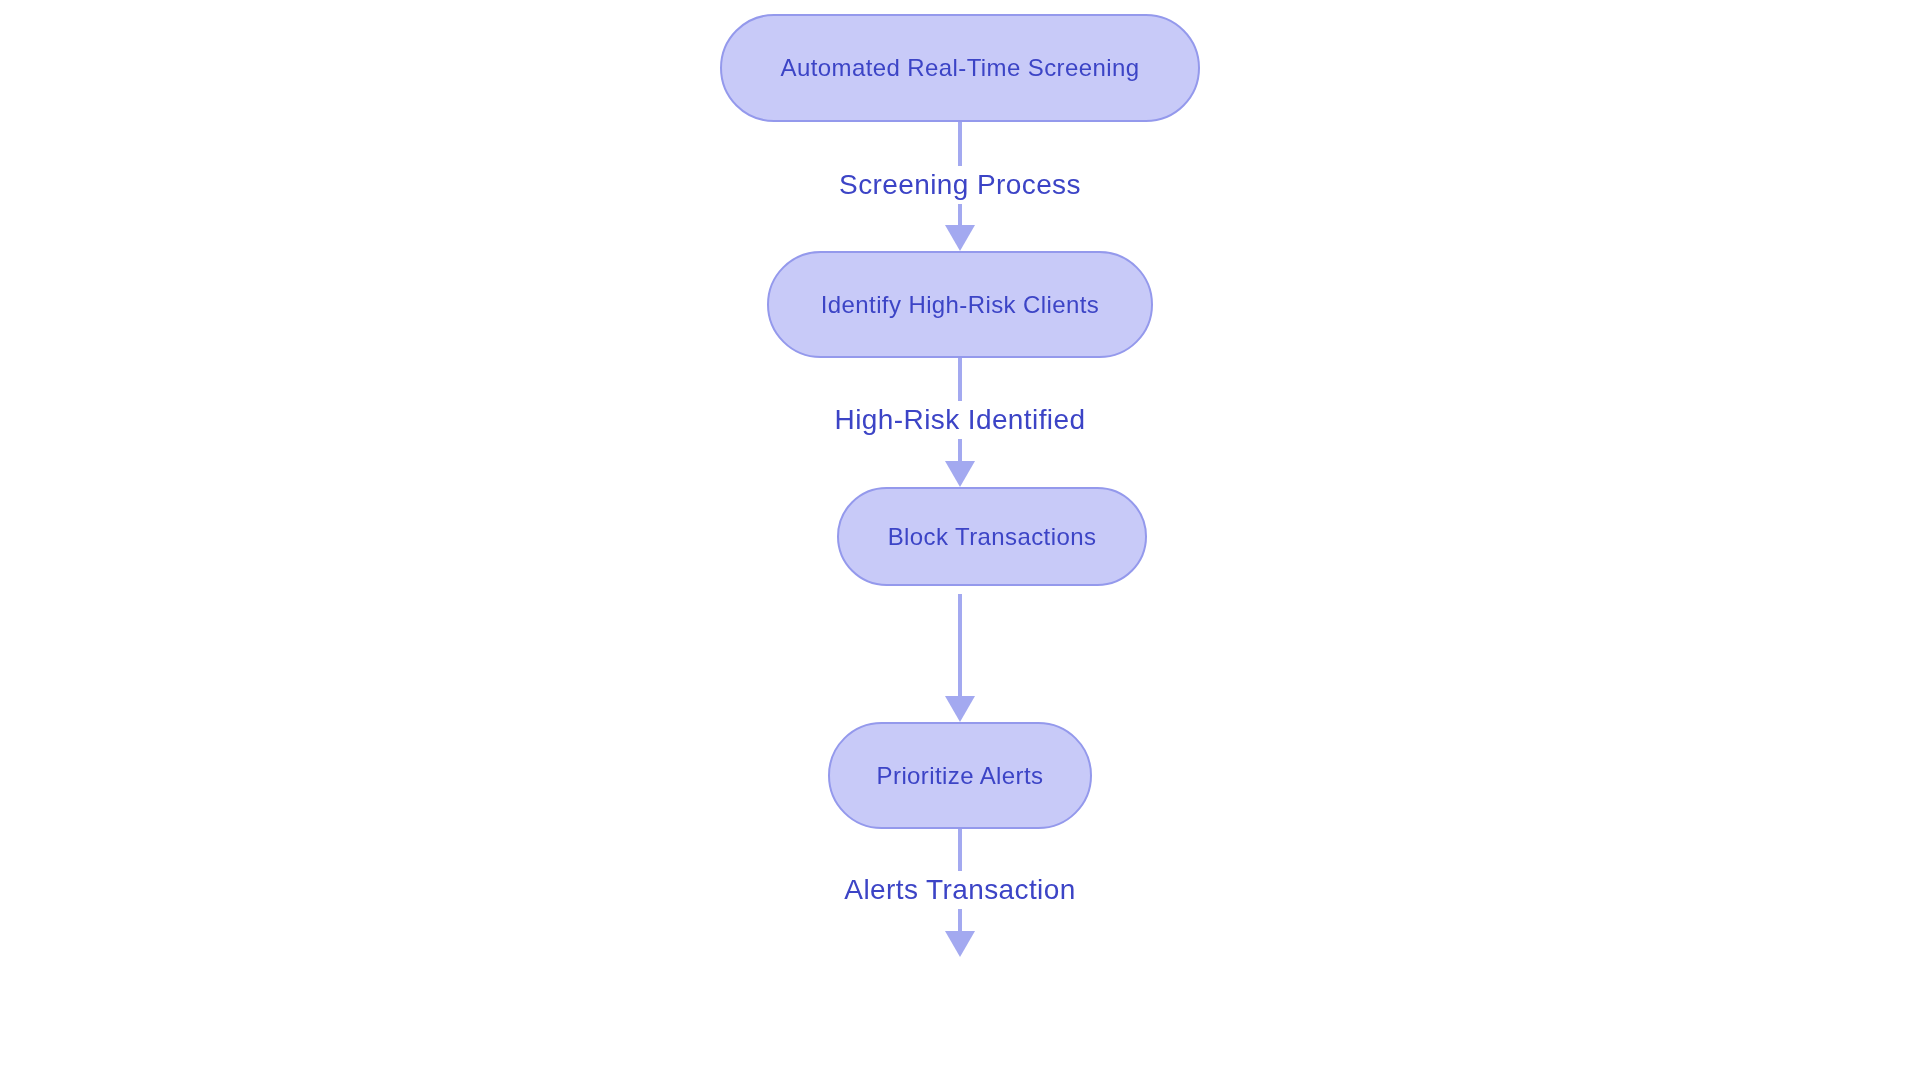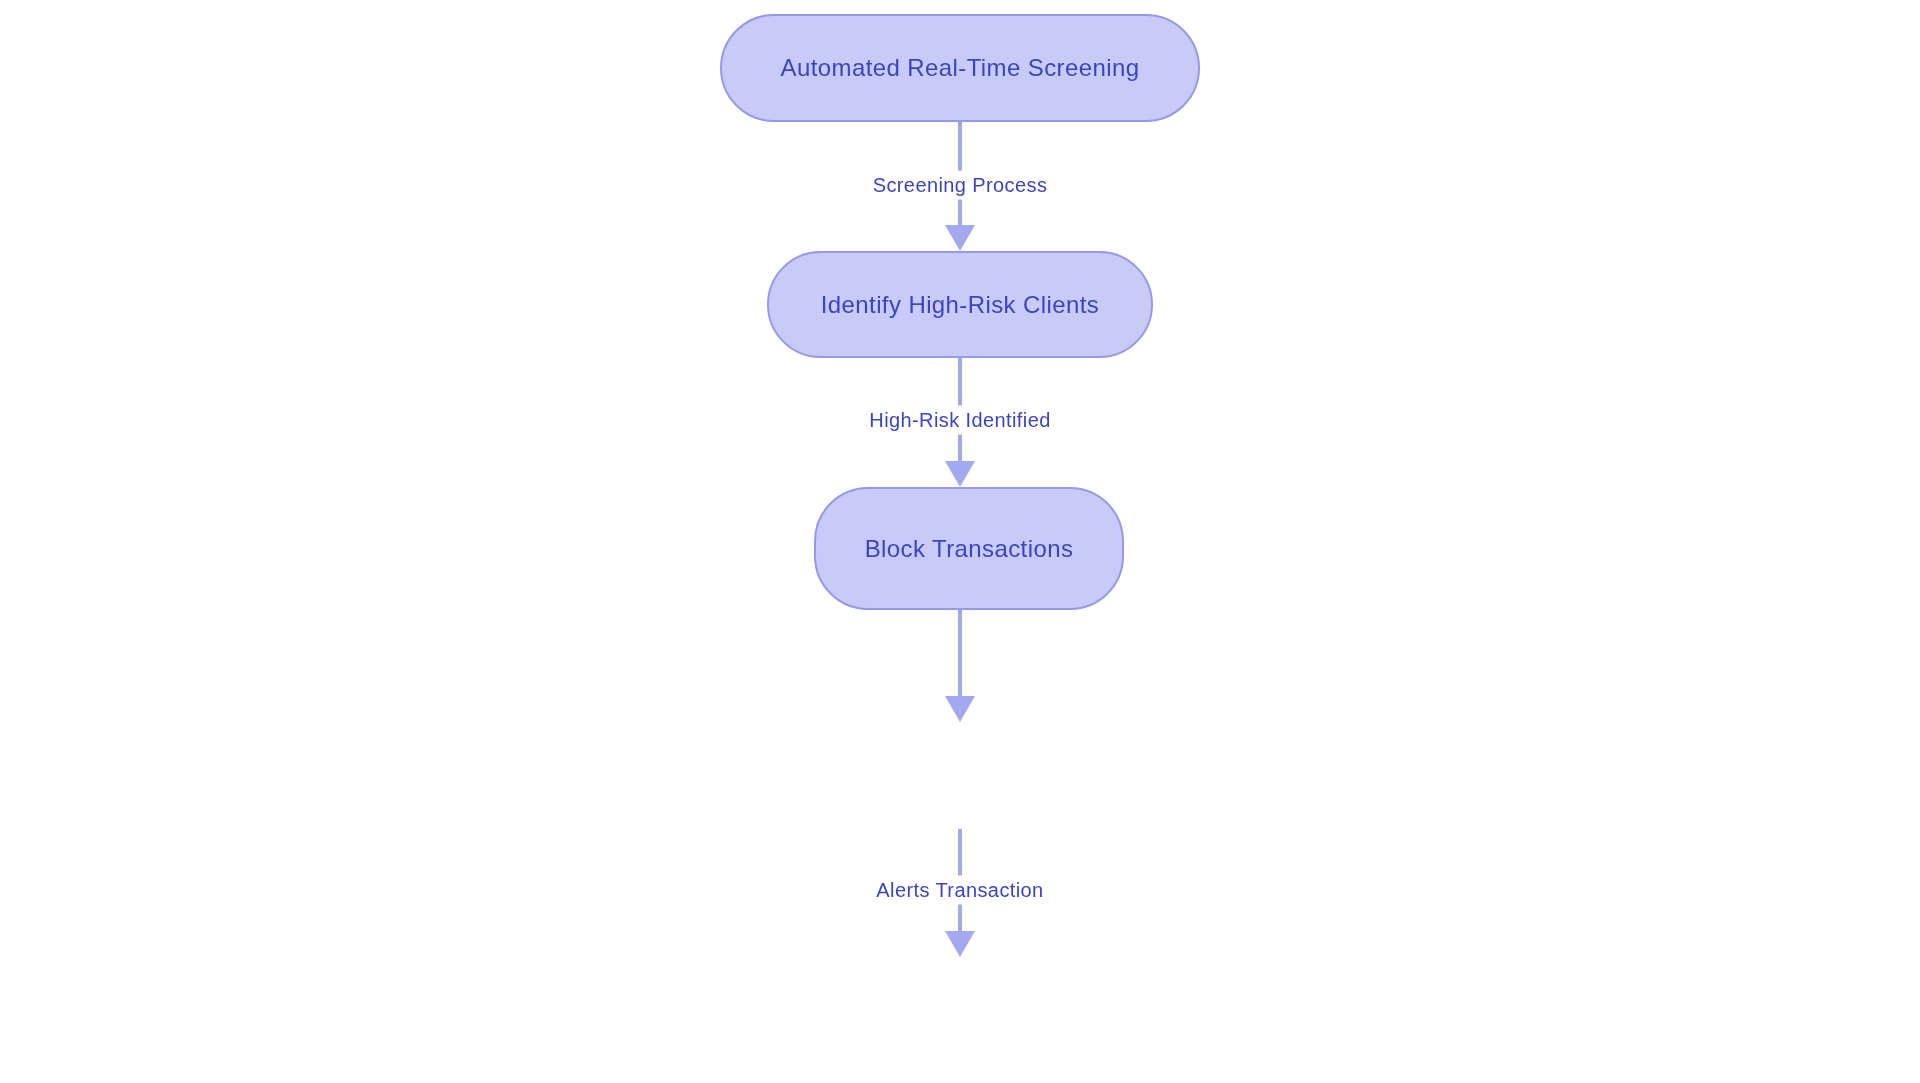--- a/index.html
+++ b/index.html
@@ -29,21 +29,21 @@
   }
   .node-label {
     color: var(--node-text, #3c44c6);
     font-size: 24px;
     font-weight: 500;
     letter-spacing: 0.4px;
     white-space: nowrap;
   }
   .n1 { left: 720px; top: 14px;  width: 480px; height: 108px; }
   .n2 { left: 767px; top: 251px; width: 386px; height: 107px; }
-  .n3 { left: 814px; top: 487px; width: 310px; height: 123px; }
+  .n3 { left: 837px; top: 487px; width: 310px; height: 99px; }
   .n4 { left: 828px; top: 722px; width: 264px; height: 107px; }
   .n5 { left: 767px; top: 957px; width: 386px; height: 107px; }
 
   
   .edge-line {
     position: absolute;
     left: 958px;
     width: 3.5px;
     background: var(--arrow, #a3a9f0);
     z-index: 1;
@@ -67,21 +67,21 @@
   .a2 { top: 461px; }
   .a3 { top: 696px; }
   .a4 { top: 931px; }
 
   .edge-label {
     position: absolute;
     left: 960px;
     transform: translate(-50%, -50%);
     color: var(--edge-label-text, #3c44c6);
     background: #ffffff;
-    font-size: 20px;
+    font-size: 28px;
     font-weight: 500;
     letter-spacing: 0.4px;
     white-space: nowrap;
     padding: 3px 10px;
     z-index: 2;
   }
   .l1 { top: 185px; }
   .l2 { top: 420px; text-align: center; }
   .l3 { top: 655px; }
   .l4 { top: 890px; }
@@ -107,19 +107,22 @@
   <div class="arrowhead a2"></div>
   <div class="edge-label l2">High-Risk Identified</div>
 
   <div class="node n3">
     <span class="node-label">Block Transactions</span>
   </div>
 
   <div class="edge-line e3"></div>
   <div class="arrowhead a3"></div>
 
+  <div class="node n4">
+    <span class="node-label">Prioritize Alerts</span>
+  </div>
 
   <div class="edge-line e4"></div>
   <div class="arrowhead a4"></div>
   <div class="edge-label l4">Alerts Transaction</div>
 
 
 </div>
 
 </body></html>

